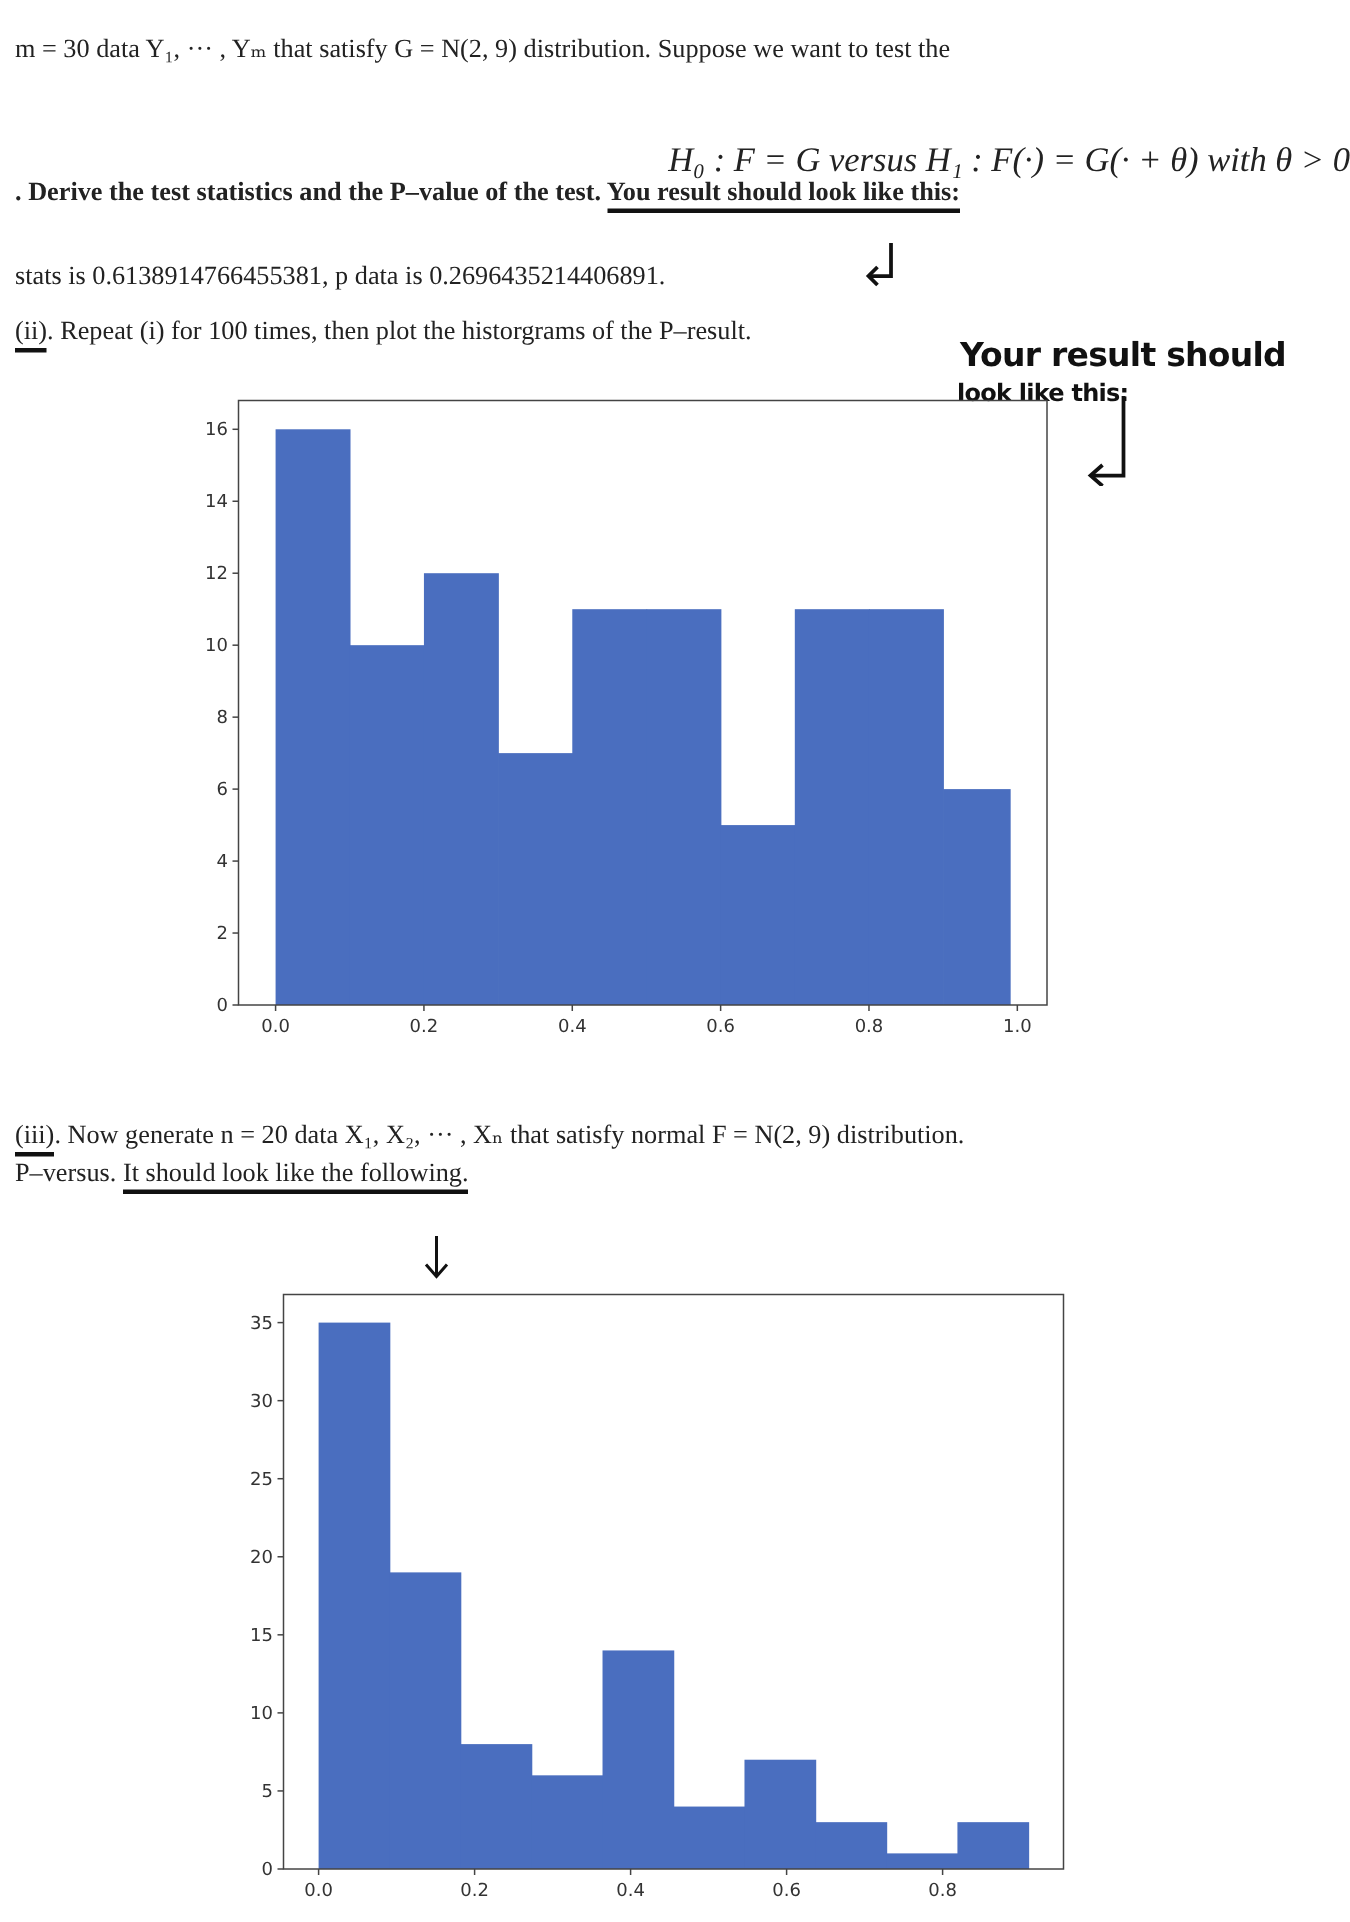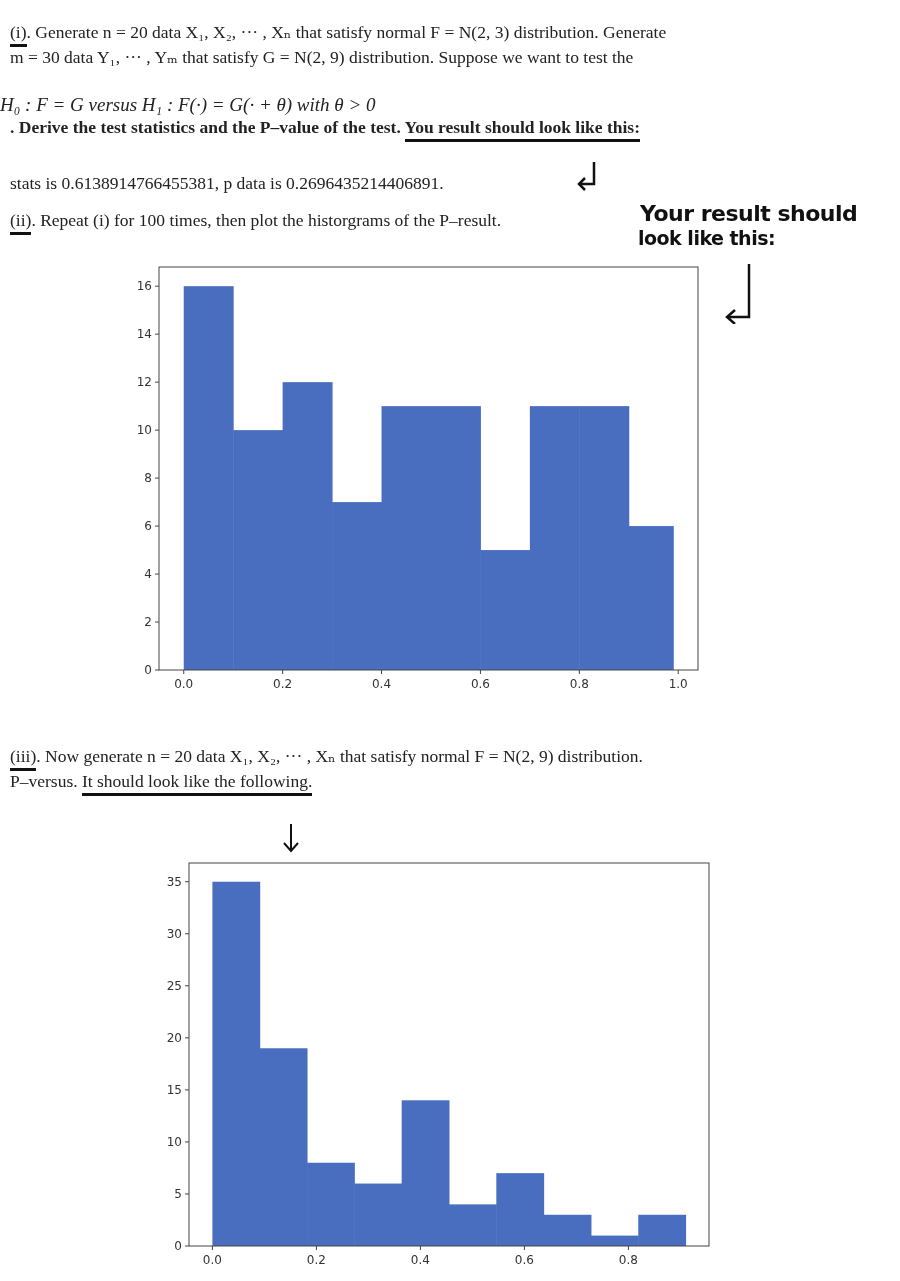--- a/index.html
+++ b/index.html
@@ -1,53 +1,52 @@
 <!DOCTYPE html>
 <html><head>
 <meta charset="utf-8">
 <style>
   html, body { margin:0; padding:0; background:#fff; }
   body { width:900px; height:1281px; position:relative; overflow:hidden;
          font-family:"Liberation Serif","DejaVu Serif",serif; color:#222; }
   .para { position:absolute; left:10px; width:866px; font-size:17.5px; line-height:25px;
           text-align:justify; }
-  .eq { position:absolute; left:0; width:900px; text-align:left; font-size:19px; }
+  .eq { position:absolute; left:0; width:900px; text-align:right; font-size:23px; }
   .lbl { position:relative; }
   .lbl::after { content:""; position:absolute; left:0; right:0; bottom:-5px; height:3px; background:#111; }
   .hw { position:absolute; font-family:"DejaVu Sans",sans-serif; font-weight:bold; color:#111;
-        font-size:22px; line-height:24px; letter-spacing:-0.5px; }
+        font-size:22px; line-height:24px; letter-spacing:-0.5px;margin-top:24px; }
   .chart { position:absolute; }
   .chart svg { display:block; }
   .tick { font-family:"DejaVu Sans",sans-serif; font-size:12px; fill:#333; }
 </style>
 </head>
 <body>
 
 <div class="para" style="top:20px;">
-  <div><span class="lbl">(i)</span><span>. Generate n = 20 data X₁, X₂, ··· , Xₙ that satisfy normal F = N(2, 3) distribution. Generate</span></div>
   <div>m = 30 data Y₁, ··· , Yₘ that satisfy G = N(2, 9) distribution. Suppose we want to test the</div>
 </div>
 <div class="eq" style="top:94px; font-style:italic;">H₀ : F = G versus H₁ : F(·) = G(· + θ) with θ &gt; 0</div>
 <div class="para" style="top:115px;font-weight:bold;">
   <span>. Derive the test statistics and the P–value of the test.</span>
   <span class="lbl">You result should look like this:</span>
 </div>
 <div class="para" style="top:171px;">stats is 0.6138914766455381, p data is 0.2696435214406891.</div>
 
 <svg style="position:absolute; left:572px; top:160px;" width="30" height="34">
   <path d="M22 2 L22 24 L8 24" stroke="#111" stroke-width="2.5" fill="none"></path>
   <path d="M13 18 L7 24 L13 30" stroke="#111" stroke-width="2.5" fill="none"></path>
 </svg>
 
 <div class="para" style="top:208px; width:640px;">
   <span class="lbl">(ii)</span><span>. Repeat (i) for 100 times, then plot the historgrams of the P–result.</span>
 </div>
 <div class="hw" style="left:640px; top:202px;">
   <div>Your result should</div>
-  <div style="font-size:19px; padding-left:-2px; margin-left:-2px;">look like this:</div>
+  <div style="font-size:16px; padding-left:-2px; margin-left:-2px;">look like this:</div>
 </div>
 <svg style="position:absolute; left:722px; top:262px;" width="36" height="62">
   <path d="M27 2 L27 55 L6 55" stroke="#111" stroke-width="2.5" fill="none"></path>
   <path d="M13 48 L5 55 L13 62" stroke="#111" stroke-width="2.5" fill="none"></path>
 </svg>
 
 <div class="chart" style="left:110px; top:262px;">
   <svg id="chart1" width="600" height="440">
       <rect x="73.72477064220183" y="24.190476190476204" width="49.94954128440368" height="383.8095238095238" fill="#4a6ebf"></rect>
       <rect x="123.17431192660551" y="168.11904761904762" width="49.94954128440365" height="239.88095238095238" fill="#4a6ebf"></rect>

